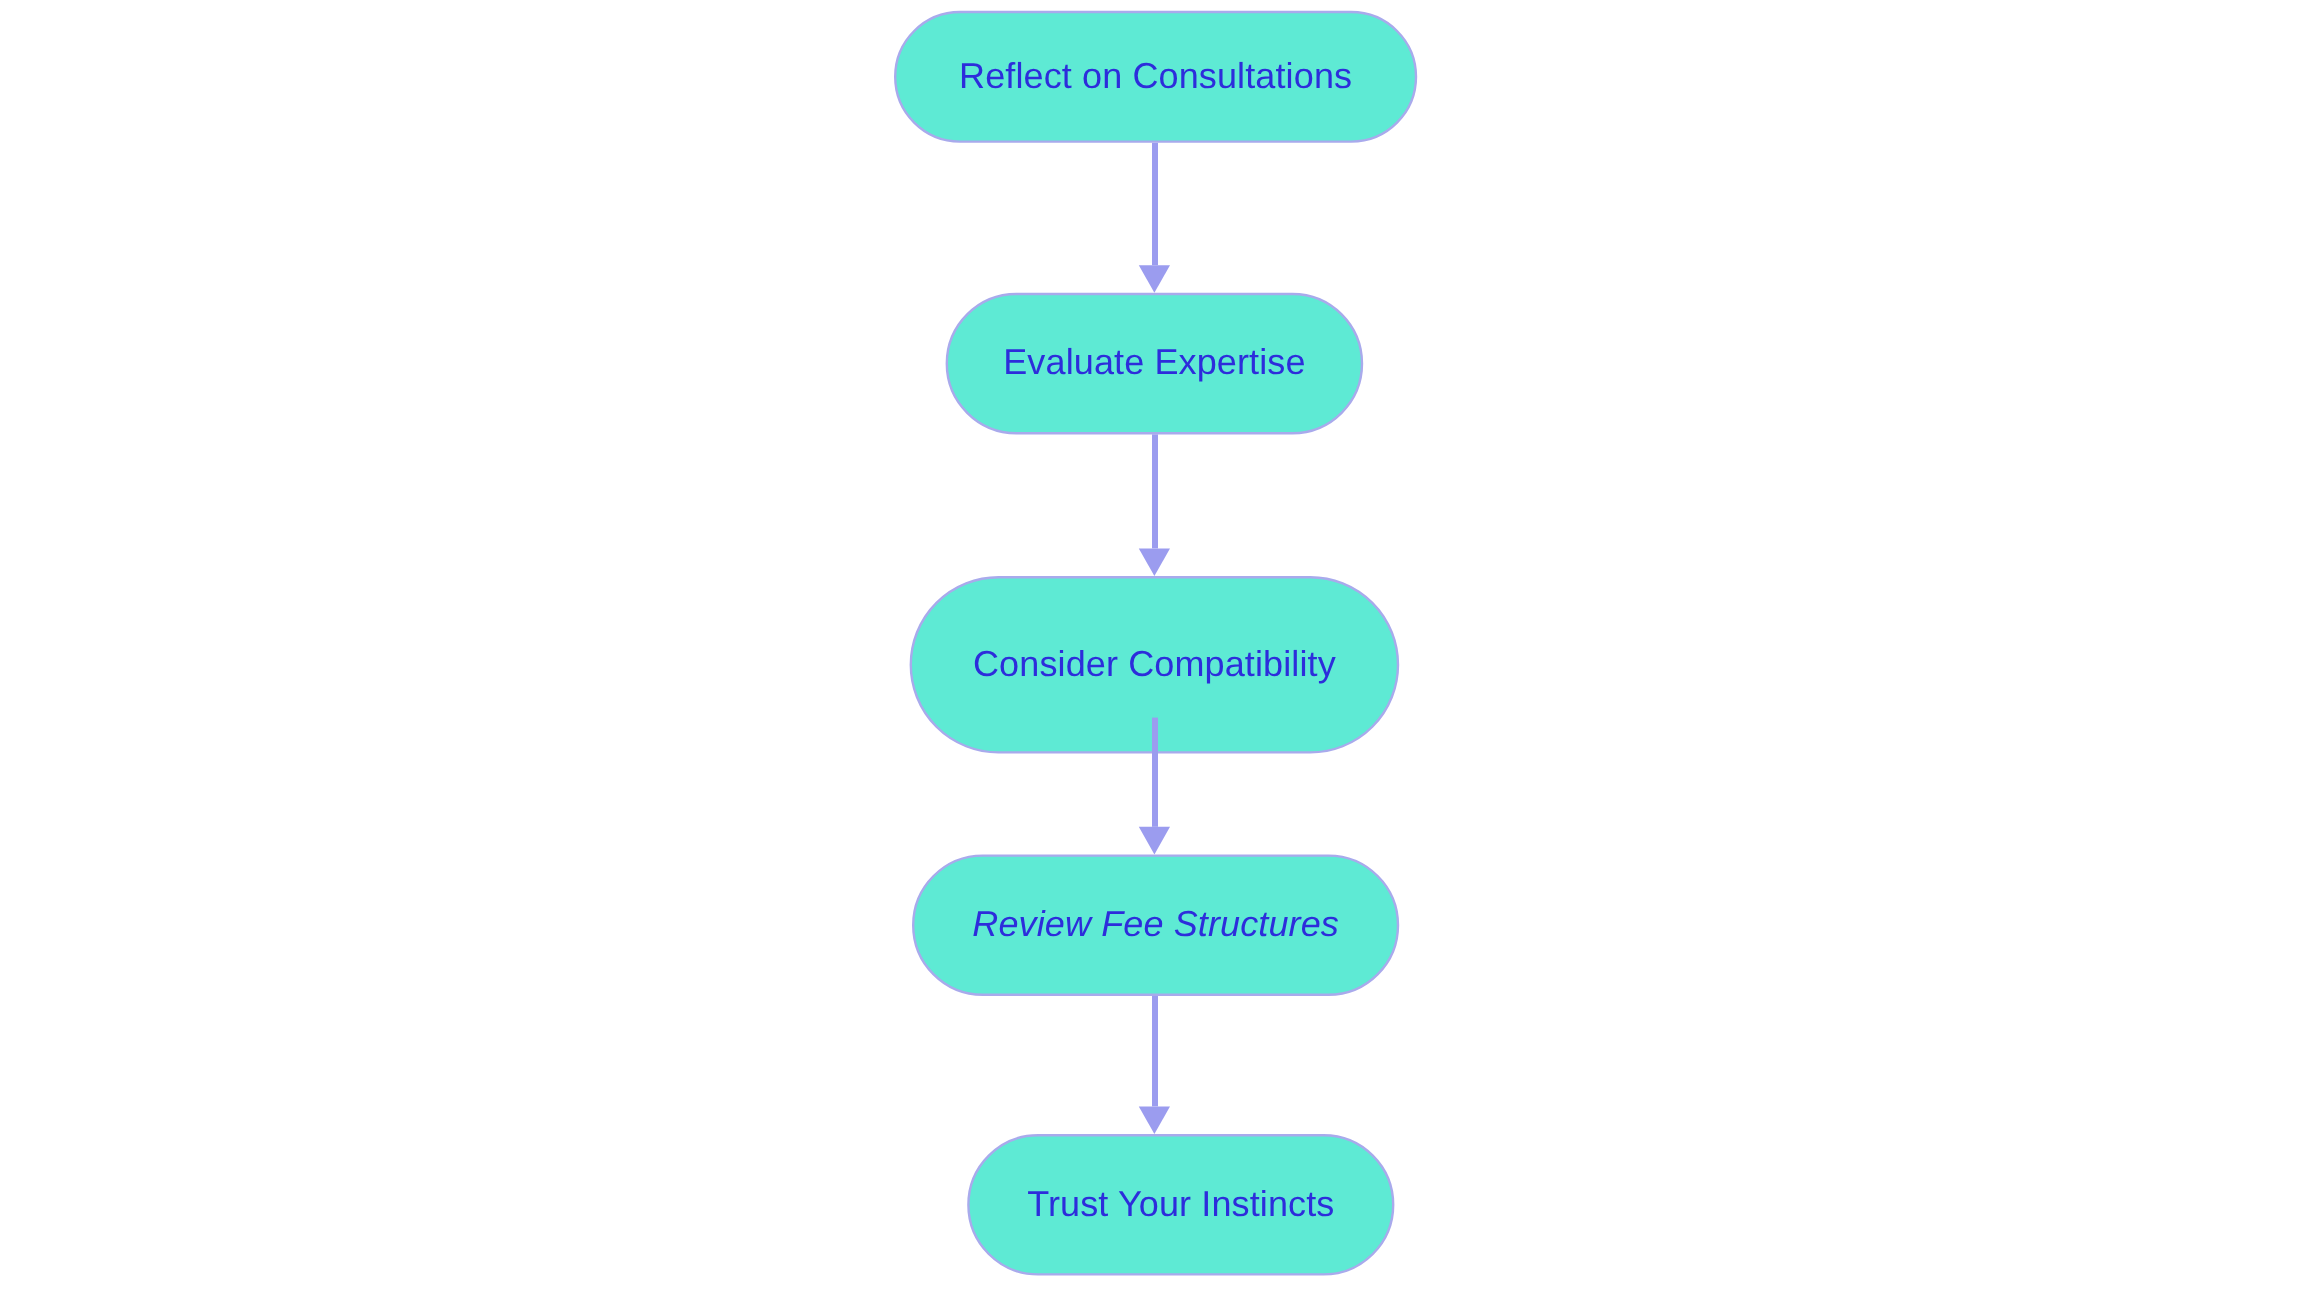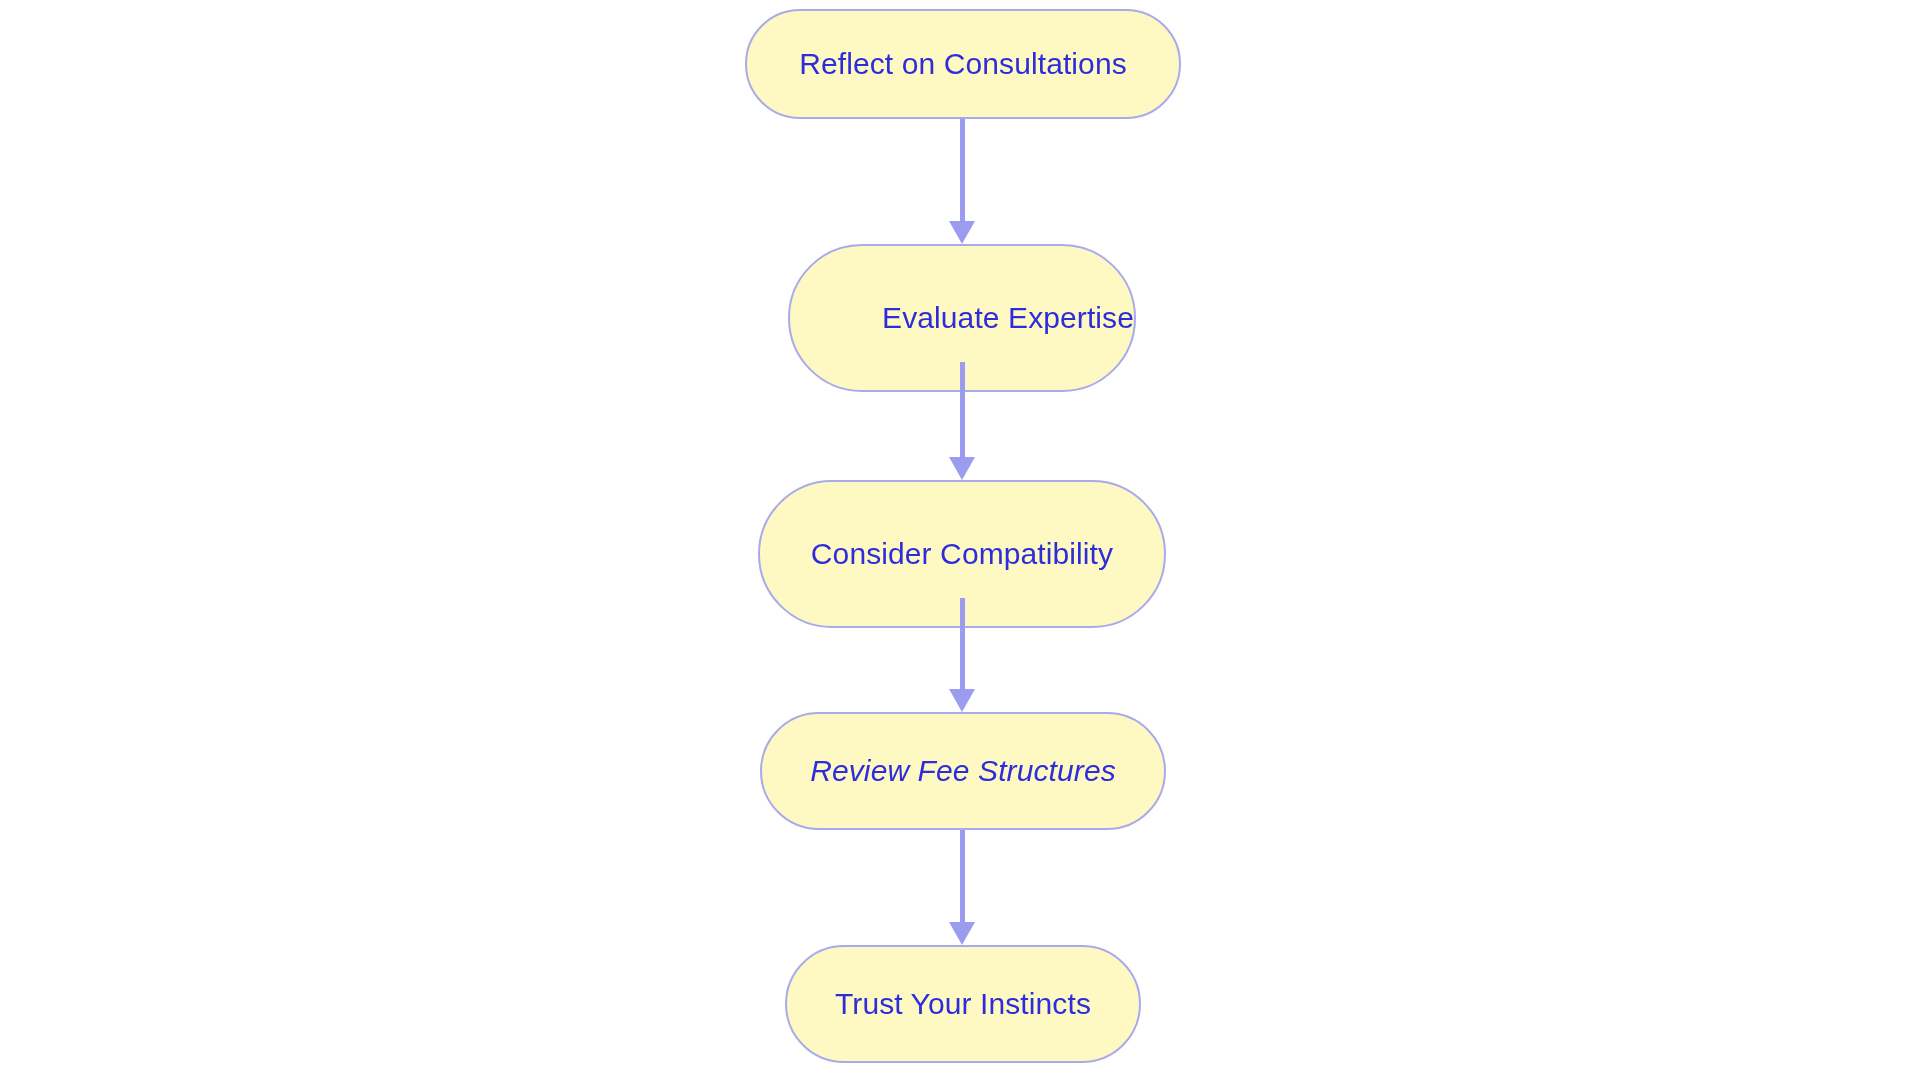--- a/index.html
+++ b/index.html
@@ -22,43 +22,43 @@
     background: #ffffff;
   }
 
   
   .node {
     position: absolute;
     box-sizing: border-box;
     display: flex;
     align-items: center;
     justify-content: center;
-    background: #fef9c3;
+    background: #5eead4;
     border: 2px solid #a9aaec;
     border-radius: 9999px;
     color: #2d2ddb;
     font-size: 30px;
     line-height: 1;
     letter-spacing: 0.1px;
     white-space: nowrap;
     user-select: none;
   }
   .node-label {
     display: block;
     color: #2d2ddb;
     font-size: 30px;
     line-height: 1;
     white-space: nowrap;
   }
 
   .node-1 { left: 745px; top: 9px;   width: 436px; height: 110px; }
-  .node-2 { left: 788px; top: 244px; width: 348px; height: 148px; justify-content: flex-end; }
+  .node-2 { left: 788px; top: 244px; width: 348px; height: 118px; }
   .node-3 { left: 758px; top: 480px; width: 408px; height: 148px; }
   .node-4 { left: 760px; top: 712px; width: 406px; height: 118px; font-style: italic; }
-  .node-5 { left: 785px; top: 945px; width: 356px; height: 118px; }
+  .node-5 { left: 806px; top: 945px; width: 356px; height: 118px; }
 
   
   .connector {
     position: absolute;
     left: 960px;
     width: 5px;
     background: transparent;
   }
   .connector .conn-line {
     position: absolute;

